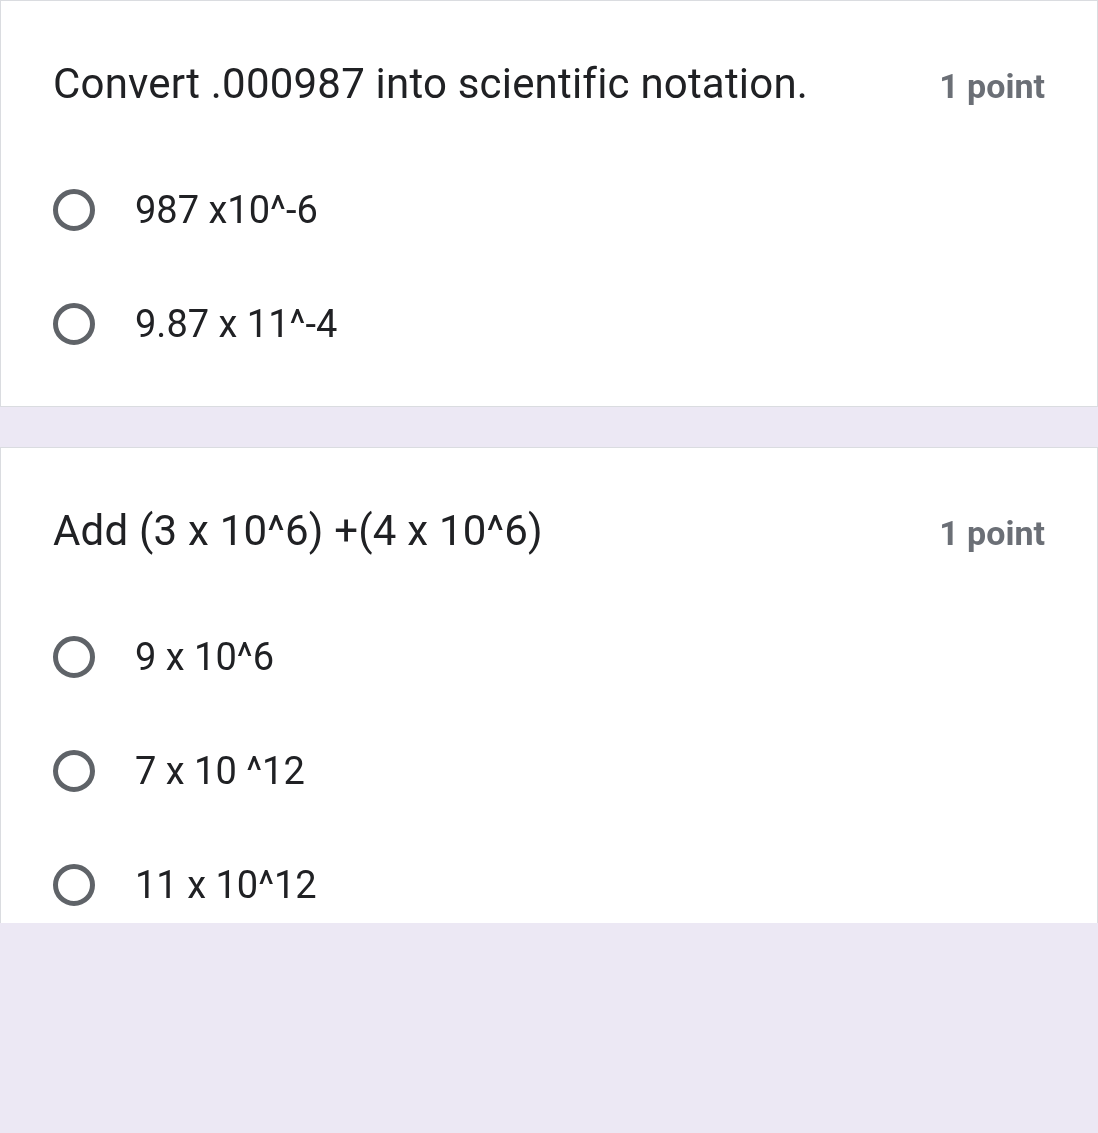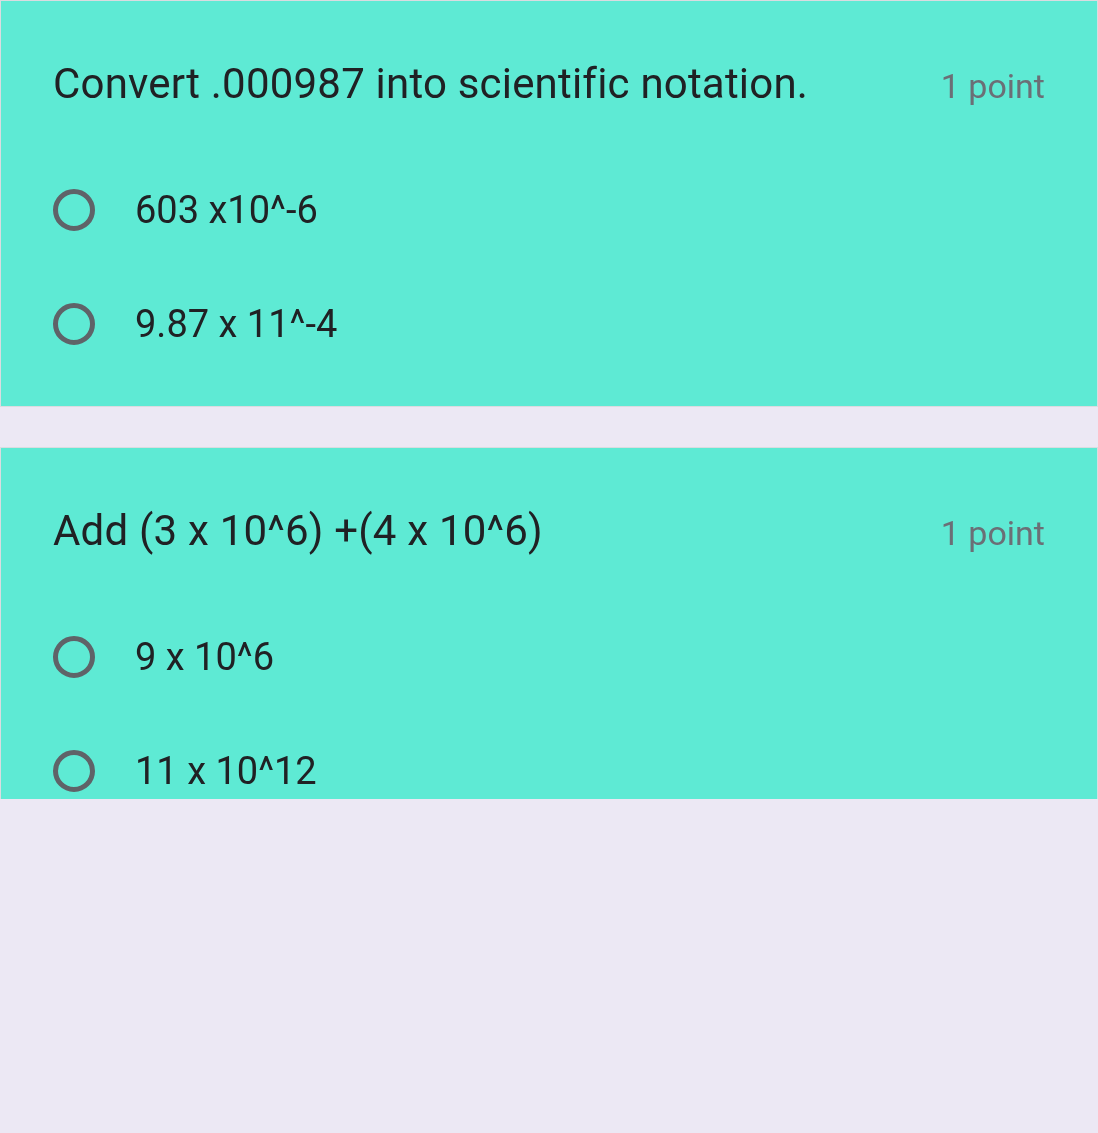--- a/index.html
+++ b/index.html
@@ -8,42 +8,42 @@
     padding: 0;
     font-family: Roboto, Arial, sans-serif;
     background: #ece8f4;
     color: #202124;
   }
   .page {
     width: 1098px;
     background: #ece8f4;
   }
   .card {
-    background: #5eead4;
+    background: #ffffff;
     border: 1px solid #dadce0;
     border-radius: 0;
     padding: 44px 52px 60px 52px;
     margin-bottom: 40px;
   }
   .q-header {
     display: flex;
     align-items: baseline;
     justify-content: space-between;
     margin-bottom: 80px;
   }
   .q-title {
     font-size: 42px;
     font-weight: 400;
     color: #202124;
     letter-spacing: 0.2px;
   }
   .q-points {
     font-size: 34px;
     color: #6b6f76;
-    font-weight: 400;
+    font-weight: 700;
     white-space: nowrap;
     margin-left: 30px;
     margin-top: 21px;
   }
   .options {
     display: flex;
     flex-direction: column;
     gap: 70px;
   }
   .option {
@@ -70,39 +70,43 @@
 <div class="page">
 
   <div class="card">
     <div class="q-header">
       <div class="q-title">Convert .000987 into scientific notation.</div>
       <div class="q-points">1 point</div>
     </div>
     <div class="options">
       <div class="option">
         <div class="radio"></div>
-        <div class="opt-label">603 x10^-6</div>
+        <div class="opt-label">987 x10^-6</div>
       </div>
       <div class="option">
         <div class="radio"></div>
         <div class="opt-label">9.87 x 11^-4</div>
       </div>
     </div>
   </div>
 
-  <div class="card" style="margin-bottom:0; padding-bottom:6px; border-bottom:none;">
+  <div class="card" style="margin-bottom:0; padding-bottom:16px; border-bottom:none;">
     <div class="q-header">
       <div class="q-title">Add (3 x 10^6) +(4 x 10^6)</div>
       <div class="q-points">1 point</div>
     </div>
     <div class="options">
       <div class="option">
         <div class="radio"></div>
         <div class="opt-label">9 x 10^6</div>
       </div>
       <div class="option">
         <div class="radio"></div>
+        <div class="opt-label">7 x 10 ^12</div>
+      </div>
+      <div class="option">
+        <div class="radio"></div>
         <div class="opt-label">11 x 10^12</div>
       </div>
     </div>
   </div>
 
 </div>
 
 </body></html>

